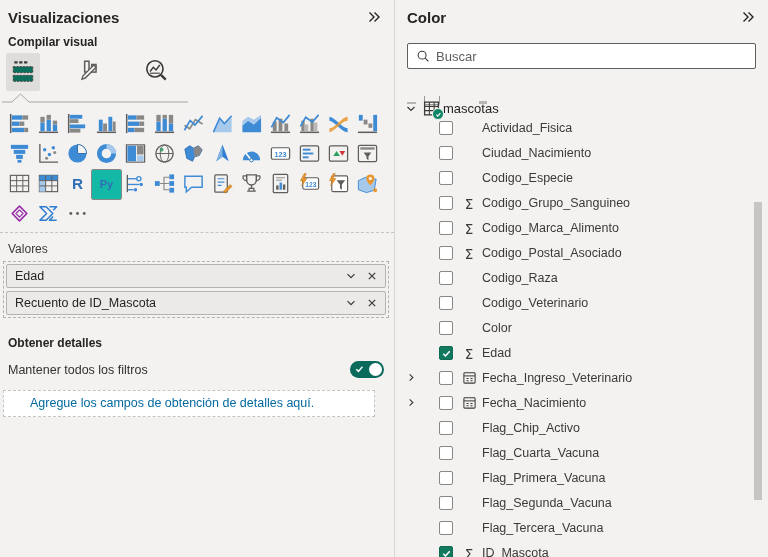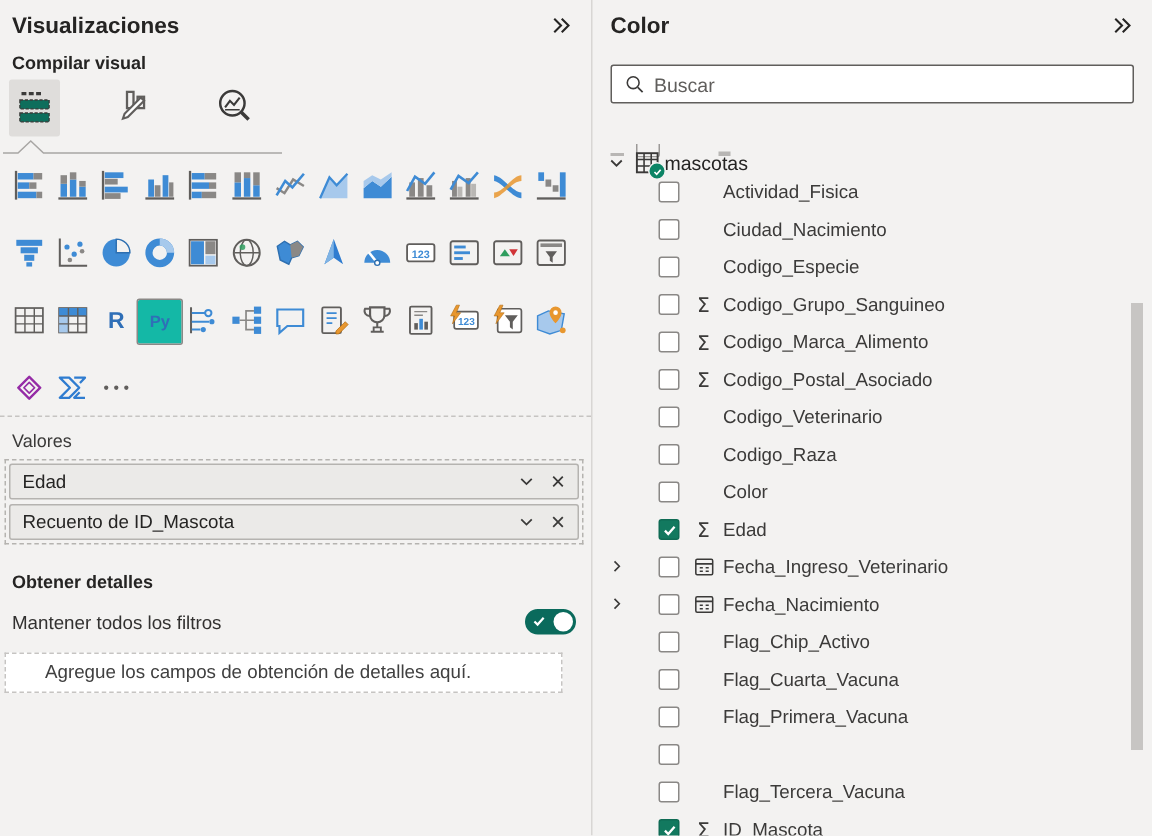--- a/index.html
+++ b/index.html
@@ -19,21 +19,21 @@
   .dbl-chev{width:16px;height:16px;cursor:pointer;}
 
   .subtitle{font-size:12px;font-weight:700;color:#252423;margin:9px 0 0 8px;}
 
   .tabs-wrap{position:relative;height:52px;margin:2px 0 0 0;}
   .tab{position:absolute;top:2px;width:34px;height:38px;display:flex;align-items:center;justify-content:center;border-radius:2px;cursor:pointer;}
   .tab.selected{background:#DFDDDB;}
   .tab svg{width:26px;height:26px;}
   .tabline{position:absolute;left:2px;bottom:0;}
 
-  .gallery{display:grid;grid-template-columns:repeat(13,29px);grid-auto-rows:29px;row-gap:16px;margin:7px 0 0 5px;text-decoration:underline;}
+  .gallery{display:grid;grid-template-columns:repeat(13,29px);grid-auto-rows:29px;row-gap:1px;margin:7px 0 0 5px;text-decoration:underline;}
   .vcell{display:flex;align-items:center;justify-content:center;cursor:pointer;border-radius:1px;}
   .vcell svg{width:23px;height:23px;}
   .vcell.selected{background:#14b8a6;outline:1px solid #8A8886;}
 
   .well-sep{border-top:1px dashed #C6C4C2;margin-top:3px;}
   .section-label{font-size:12px;color:#3B3A39;margin:9px 0 5px 8px;}
 
   .well{margin:0 5px 0 3px;border:1px dashed #B5B3B0;padding:2px;}
   .pill{height:22px;background:#EBEAE8;border:1px solid #B5B3B0;border-radius:2px;
     display:flex;align-items:center;padding:0 7px 0 8px;font-size:12.5px;color:#252423;cursor:grab;}
@@ -44,21 +44,21 @@
   .drill-title{font-size:12px;font-weight:700;color:#252423;margin:18px 0 0 8px;}
   .toggle-row{display:flex;align-items:center;justify-content:space-between;margin:12px 10px 0 8px;font-size:12.5px;color:#323130;}
   .toggle-row:first-of-type{margin-top:11px;}
   .tgl{position:relative;width:34px;height:17px;border-radius:9px;box-sizing:border-box;cursor:pointer;flex:none;}
   .tgl.off{background:#fff;border:1px solid #605E5C;}
   .tgl.off .knob{position:absolute;left:3px;top:3px;width:9px;height:9px;border-radius:50%;background:#605E5C;}
   .tgl.on{background:#0A6A5C;}
   .tgl.on .knob{position:absolute;right:2px;top:2px;width:13px;height:13px;border-radius:50%;background:#fff;}
   .tgl.on .chk{position:absolute;left:4px;top:2px;width:11px;height:12px;}
 
-  .dropzone{margin:12px 19px 0 3px;background:#fff;border:1px dashed #C6C4C2;padding:5px 8px 6px 26px;font-size:12.5px;color:#404040;}
+  .dropzone{margin:12px 19px 0 3px;background:#fff;border:1px dashed #C6C4C2;padding:5px 8px 6px 26px;font-size:12.5px;color:#0369a1;}
 
   .search{margin:17px 12px 0 12px;height:26px;background:#fff;border:1px solid #605E5C;border-radius:2px;display:flex;align-items:center;padding:0 6px;box-sizing:border-box;}
   .search svg{width:14px;height:14px;flex:none;margin:0 4px 0 2px;}
   .search input{border:0;outline:0;background:transparent;flex:1;font-family:inherit;font-size:13px;color:#252423;min-width:0;}
   .search input::placeholder{color:#605E5C;opacity:1;}
 
   .tree{position:relative;margin-top:5px;}
   .artifact{position:absolute;background:#B8B6B4;}
   .artifact.boxbtm{background:transparent;border:1px solid #9B9997;border-top:none;border-radius:0 0 2px 2px;}
 
@@ -567,27 +567,27 @@
           <span class="cb"></span>
           <span class="icnslot">
             <span><span style="font-family:'DejaVu Sans',sans-serif;">Σ</span></span>
           </span>
           <span class="flabel">Codigo_Postal_Asociado</span>
         </div>
         <div class="frow">
           <span class="expslot"></span>
           <span class="cb"></span>
           <span class="icnslot"></span>
+          <span class="flabel">Codigo_Raza</span>
+        </div>
+        <div class="frow">
+          <span class="expslot"></span>
+          <span class="cb"></span>
+          <span class="icnslot"></span>
           <span class="flabel">Codigo_Veterinario</span>
-        </div>
-        <div class="frow">
-          <span class="expslot"></span>
-          <span class="cb"></span>
-          <span class="icnslot"></span>
-          <span class="flabel">Codigo_Raza</span>
         </div>
         <div class="frow">
           <span class="expslot"></span>
           <span class="cb"></span>
           <span class="icnslot"></span>
           <span class="flabel">Color</span>
         </div>
         <div class="frow">
           <span class="expslot"></span>
           <span class="cb checked">
@@ -647,20 +647,21 @@
         <div class="frow">
           <span class="expslot"></span>
           <span class="cb"></span>
           <span class="icnslot"></span>
           <span class="flabel">Flag_Primera_Vacuna</span>
         </div>
         <div class="frow">
           <span class="expslot"></span>
           <span class="cb"></span>
           <span class="icnslot"></span>
+          <span class="flabel">Flag_Segunda_Vacuna</span>
         </div>
         <div class="frow">
           <span class="expslot"></span>
           <span class="cb"></span>
           <span class="icnslot"></span>
           <span class="flabel">Flag_Tercera_Vacuna</span>
         </div>
         <div class="frow">
           <span class="expslot"></span>
           <span class="cb checked">

